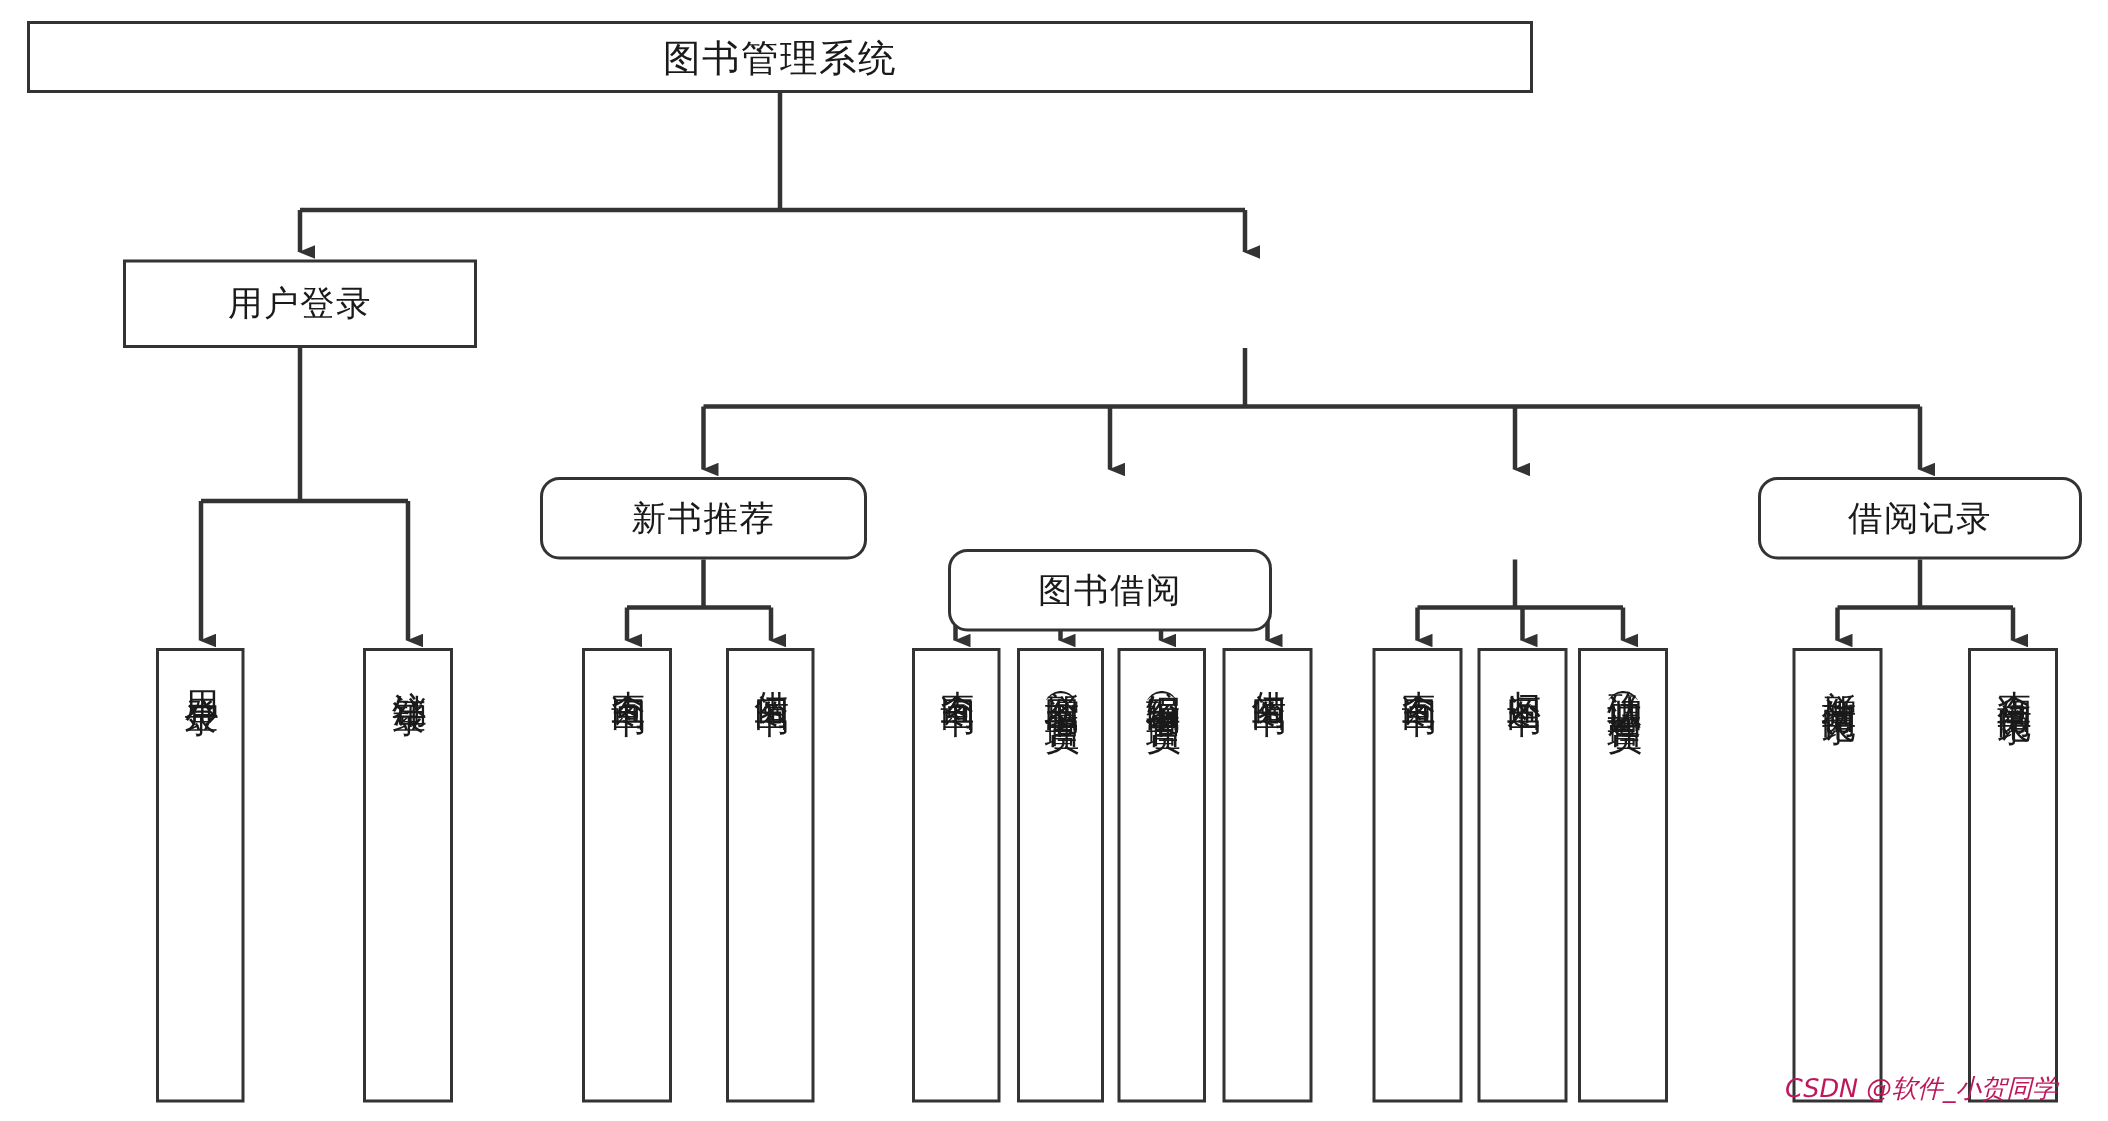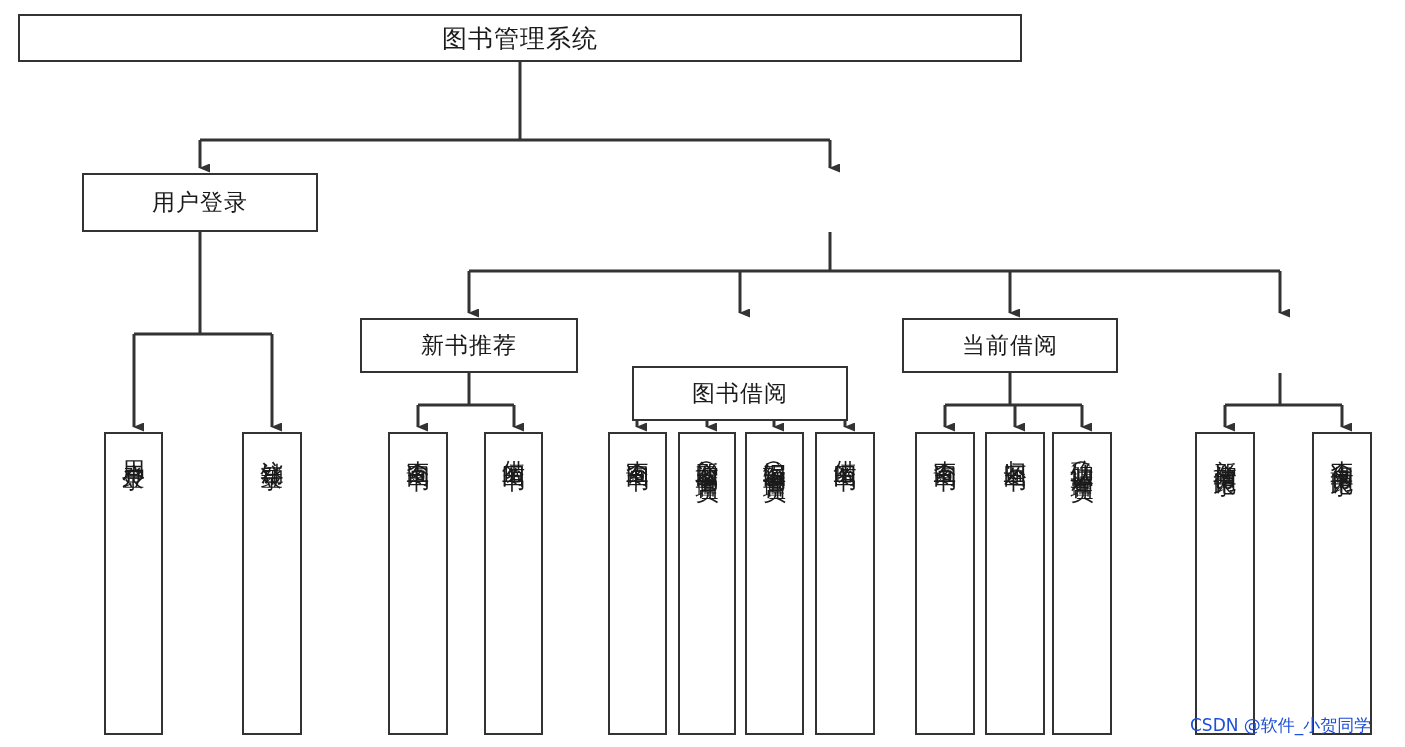--- a/index.html
+++ b/index.html
@@ -38,20 +38,21 @@
     font-size: 25px;
     letter-spacing: 1px;
   }
   .node-l2 {
     font-size: 23px;
     letter-spacing: 1px;
   }
   .node-l3 {
     font-size: 23px;
     letter-spacing: 1px;
+    border-radius: 13px;
   }
   .node-leaf {
     font-size: 23px;
     align-items: flex-start;
     padding-top: 8px;
   }
   .vtext {
     writing-mode: vertical-rl;
     text-orientation: upright;
     letter-spacing: 3px;
@@ -128,22 +129,22 @@
   <div class="node node-l2" id="node-l2-0" style="left: 82px; top: 173px; width: 236px; height: 59px;">
     <span>用户登录</span>
   </div>
 
   <div class="node node-l3" id="node-l3-0" style="left: 360px; top: 318px; width: 218px; height: 55px;">
     <span>新书推荐</span>
   </div>
   <div class="node node-l3" id="node-l3-1" style="left: 632px; top: 318px; width: 216px; height: 55px; margin-top: 48px;">
     <span>图书借阅</span>
   </div>
-  <div class="node node-l3" id="node-l3-2" style="left: 902px; top: 318px; width: 216px; height: 55px;">
-    <span>当前借阅</span>
+  <div class="node node-l3" id="node-l3-3" style="left: 1172px; top: 318px; width: 216px; height: 55px;">
+    <span>借阅记录</span>
   </div>
 
   <div class="node node-leaf" id="node-leaf-0" style="left: 104px; top: 432px; width: 59px; height: 303px;">
     <span class="vtext">用户登录</span>
   </div>
   <div class="node node-leaf" id="node-leaf-1" style="left: 242px; top: 432px; width: 60px; height: 303px;">
     <span class="vtext">注销登录</span>
   </div>
   <div class="node node-leaf" id="node-leaf-2" style="left: 388px; top: 432px; width: 60px; height: 303px;">
     <span class="vtext">查询图书</span>
@@ -172,15 +173,15 @@
   <div class="node node-leaf" id="node-leaf-10" style="left: 1052px; top: 432px; width: 60px; height: 303px;">
     <span class="vtext">确认归还（管理员）</span>
   </div>
   <div class="node node-leaf" id="node-leaf-11" style="left: 1195px; top: 432px; width: 60px; height: 303px;">
     <span class="vtext">新增借阅记录</span>
   </div>
   <div class="node node-leaf" id="node-leaf-12" style="left: 1312px; top: 432px; width: 60px; height: 303px;">
     <span class="vtext">查询借阅记录</span>
   </div>
 
-  <div class="watermark" id="watermark" style="left: 1190px; top: 714px; color: #1d4ed8;">CSDN @软件_小贺同学</div>
+  <div class="watermark" id="watermark" style="left: 1190px; top: 714px; color: #be185d; font-style: italic;">CSDN @软件_小贺同学</div>
 
 </div>
 
 </body></html>

